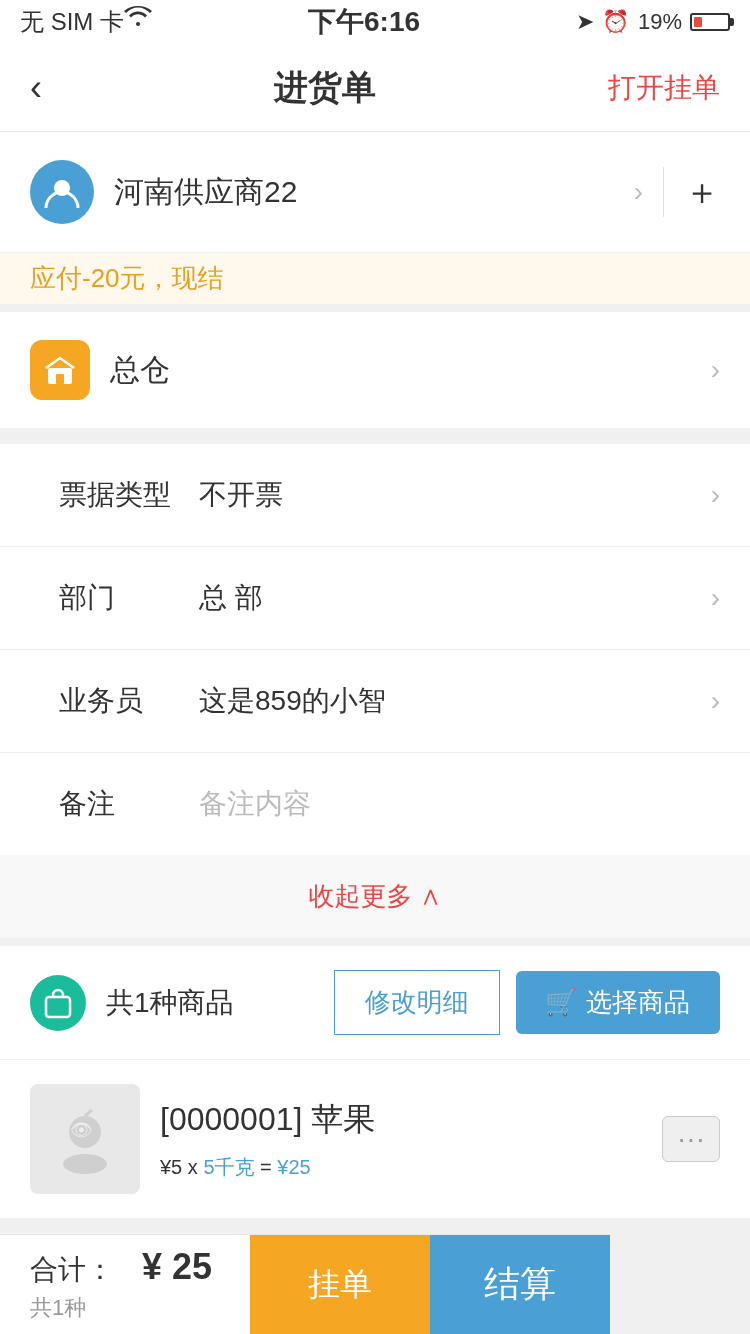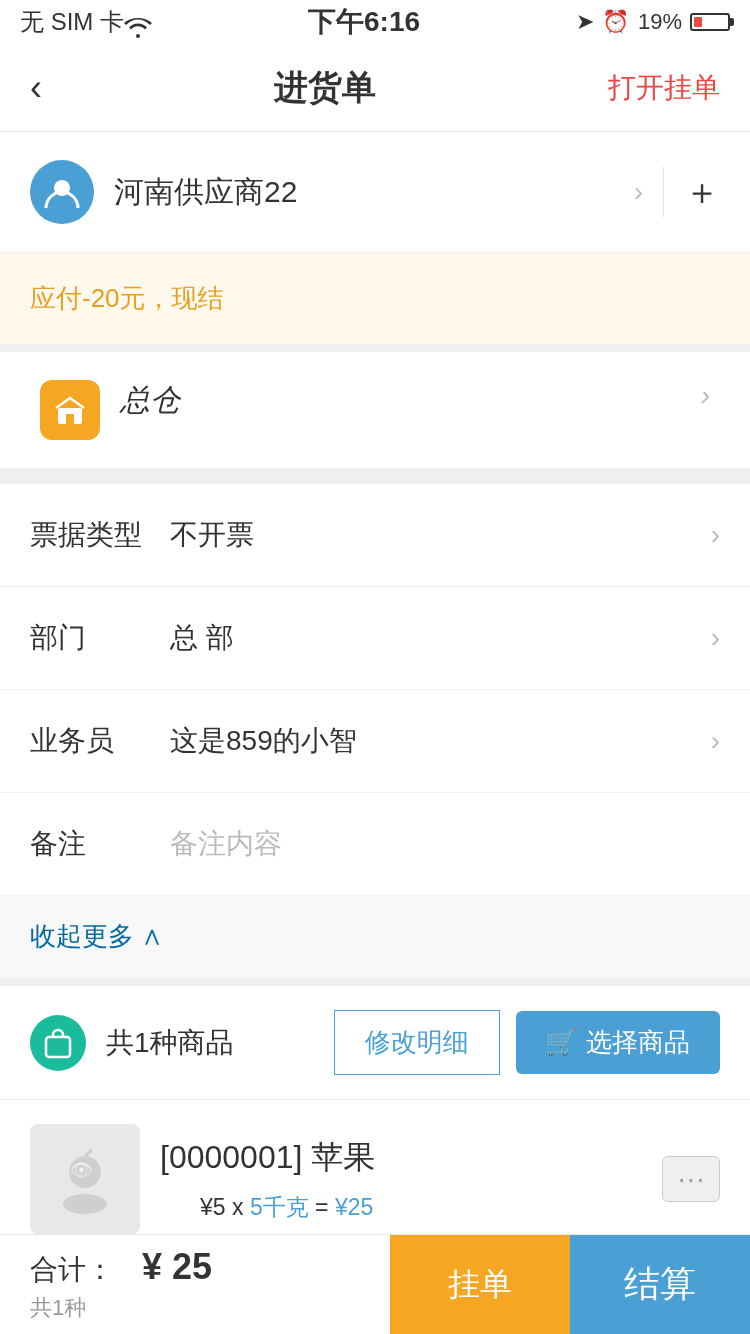--- a/index.html
+++ b/index.html
@@ -17,21 +17,21 @@
     .status-bar {
       background: #fff;
       height: 44px;
       display: flex;
       align-items: center;
       justify-content: space-between;
       padding: 0 20px;
       font-size: 24px;
       font-weight: 500;
     }
-    .status-left { display: flex; align-items: flex-end; }
+    .status-left { display: flex; align-items: flex-start; }
     .status-center { font-size: 28px; font-weight: 600; }
     .status-right { display: flex; align-items: center; gap: 8px; font-size: 22px; }
     .battery {
       width: 40px; height: 18px; border: 2px solid #333; border-radius: 3px;
       position: relative; display: flex; align-items: center; padding: 2px;
     }
     .battery::after {
       content: ''; position: absolute; right: -6px; top: 50%; transform: translateY(-50%);
       width: 4px; height: 8px; background: #333; border-radius: 0 2px 2px 0;
     }
@@ -99,33 +99,33 @@
     }
     .add-icon {
       font-size: 36px;
       color: #333;
       cursor: pointer;
     }
 
     
     .notice-bar {
       background: #fff9ed;
-      padding: 28px 30px;
+      padding: 8px 30px;
       color: #e8a020;
       font-size: 26px;
       border-bottom: 8px solid #f0f0f0;
     }
 
     
     .warehouse-row {
       display: flex;
-      padding: 28px 40px;
+      align-items: center;
+      padding: 28px 30px;
       background: #fff;
       border-bottom: 8px solid #f0f0f0;
-      font-style: italic;
     }
     .warehouse-icon {
       width: 60px; height: 60px; border-radius: 12px;
       background: #f5a623;
       display: flex; align-items: center; justify-content: center;
       margin-right: 20px;
       font-size: 30px;
     }
     .warehouse-name {
       flex: 1;
@@ -139,34 +139,35 @@
       align-items: center;
       padding: 32px 30px;
       background: #fff;
       border-bottom: 1px solid #f0f0f0;
     }
     .form-label {
       width: 140px;
       font-size: 28px;
       color: #333;
       flex-shrink: 0;
+      margin-left: 29px;
     }
     .form-value {
       flex: 1;
       font-size: 28px;
       color: #333;
     }
     .form-value.placeholder { color: #bbb; }
 
     
     .collapse-row {
       background: #f8f8f8;
       padding: 24px 30px;
-      text-align: left;
-      color: #0369a1;
+      text-align: center;
+      color: #ef4444;
       font-size: 26px;
       border-bottom: 8px solid #f0f0f0;
       margin-top: -1px;
     }
 
     
     .product-header {
       background: #fff;
       padding: 24px 30px;
       display: flex;
@@ -225,39 +226,38 @@
       display: flex; align-items: center; justify-content: center;
       flex-shrink: 0;
     }
     .product-info { flex: 1; }
     .product-name {
       font-size: 32px;
       color: #333;
       margin-bottom: 12px;
     }
     .product-price {
-      font-size: 23px;
-      color: #333;
-      margin-left: 40px;
+      font-size: 20px;
+      color: #333;
     }
     .price-highlight { color: #4a9fd4; }
     .more-btn {
       color: #999;
       font-size: 28px;
       cursor: pointer;
       border: 1px solid #ccc;
       border-radius: 6px;
       padding: 6px 14px;
     }
 
     
     .footer {
       position: fixed;
       bottom: 0;
-      width: 750px;
+      width: 610px;
       background: #fff;
       border-top: 1px solid #e8e8e8;
       display: flex;
       align-items: center;
       height: 100px;
     }
     .footer-total {
       flex: 1;
       padding: 0 30px;
     }

